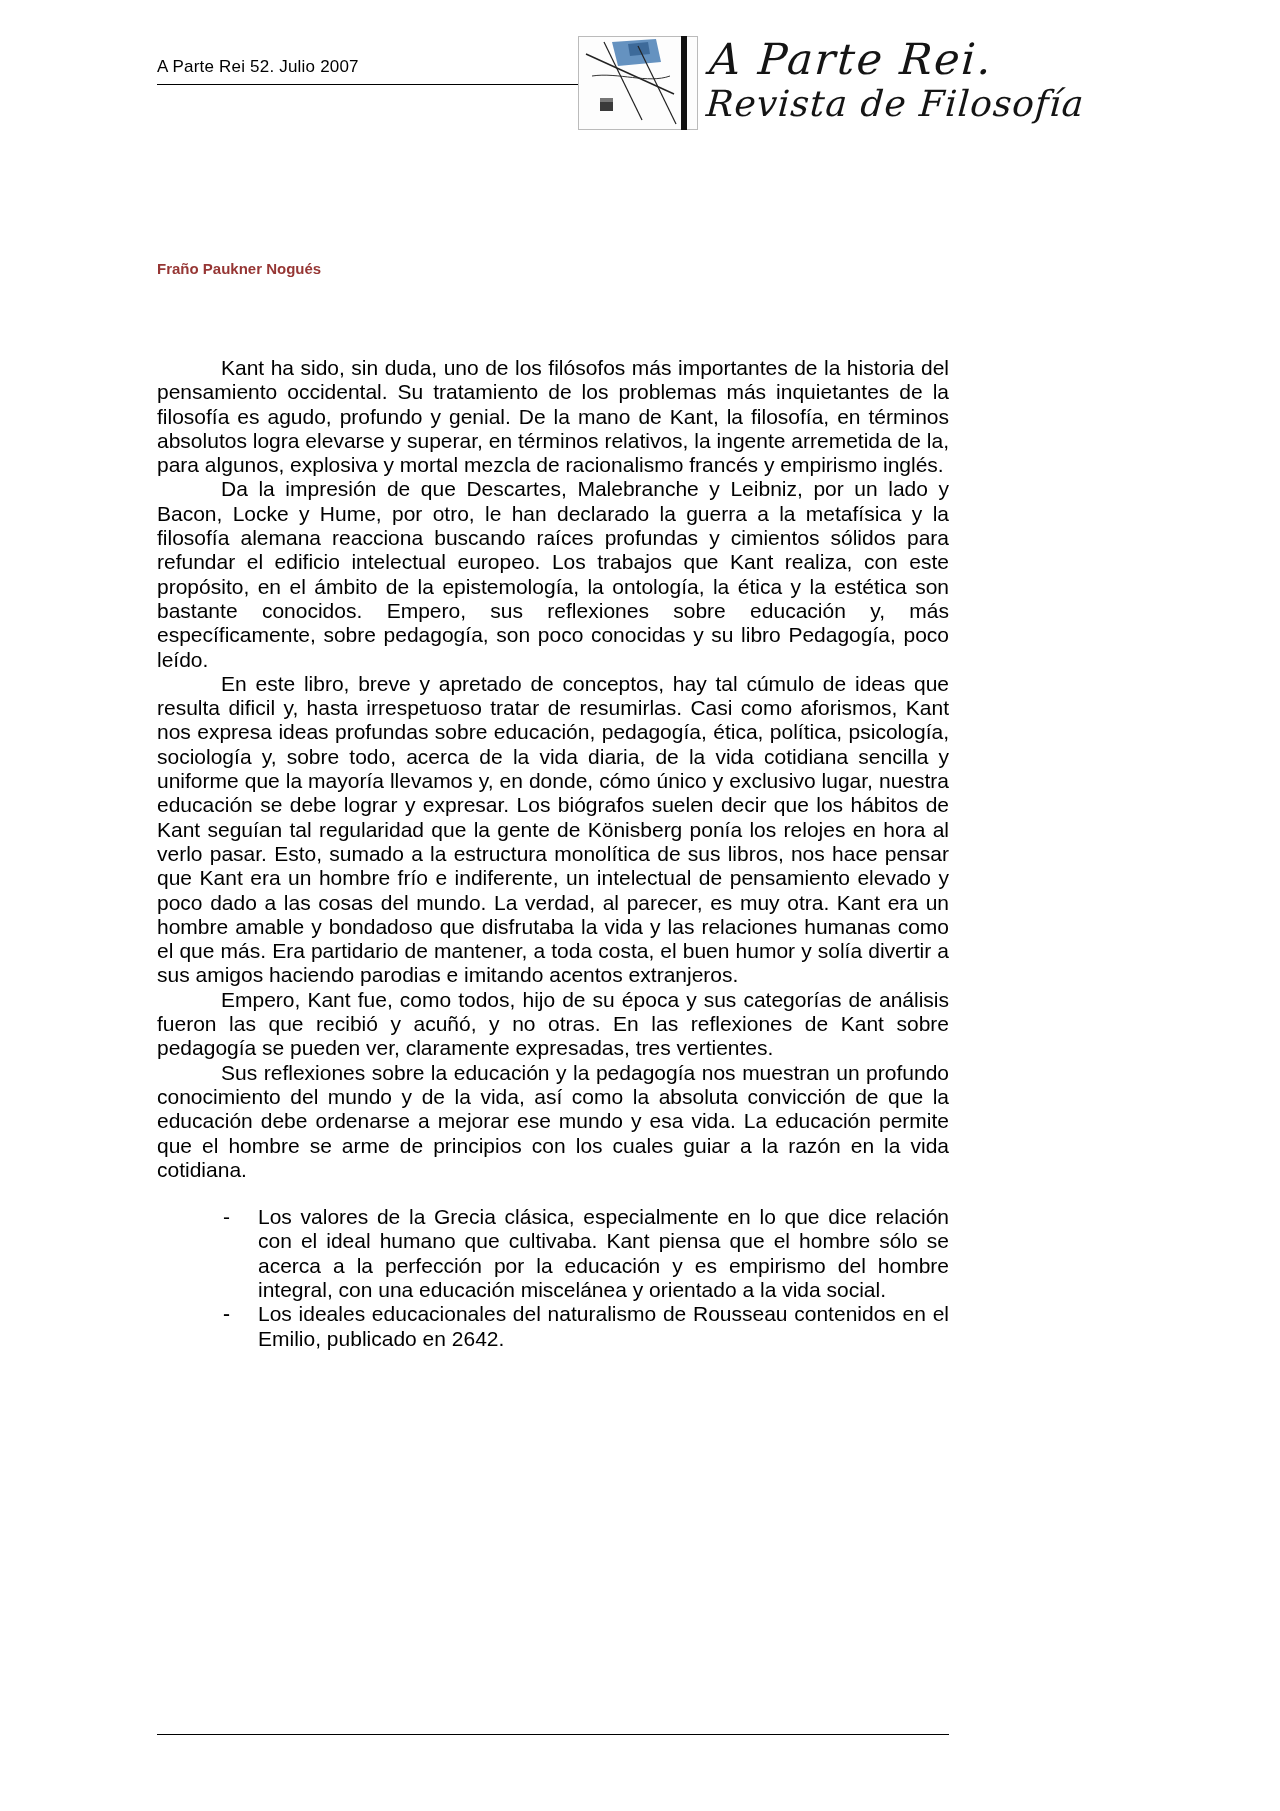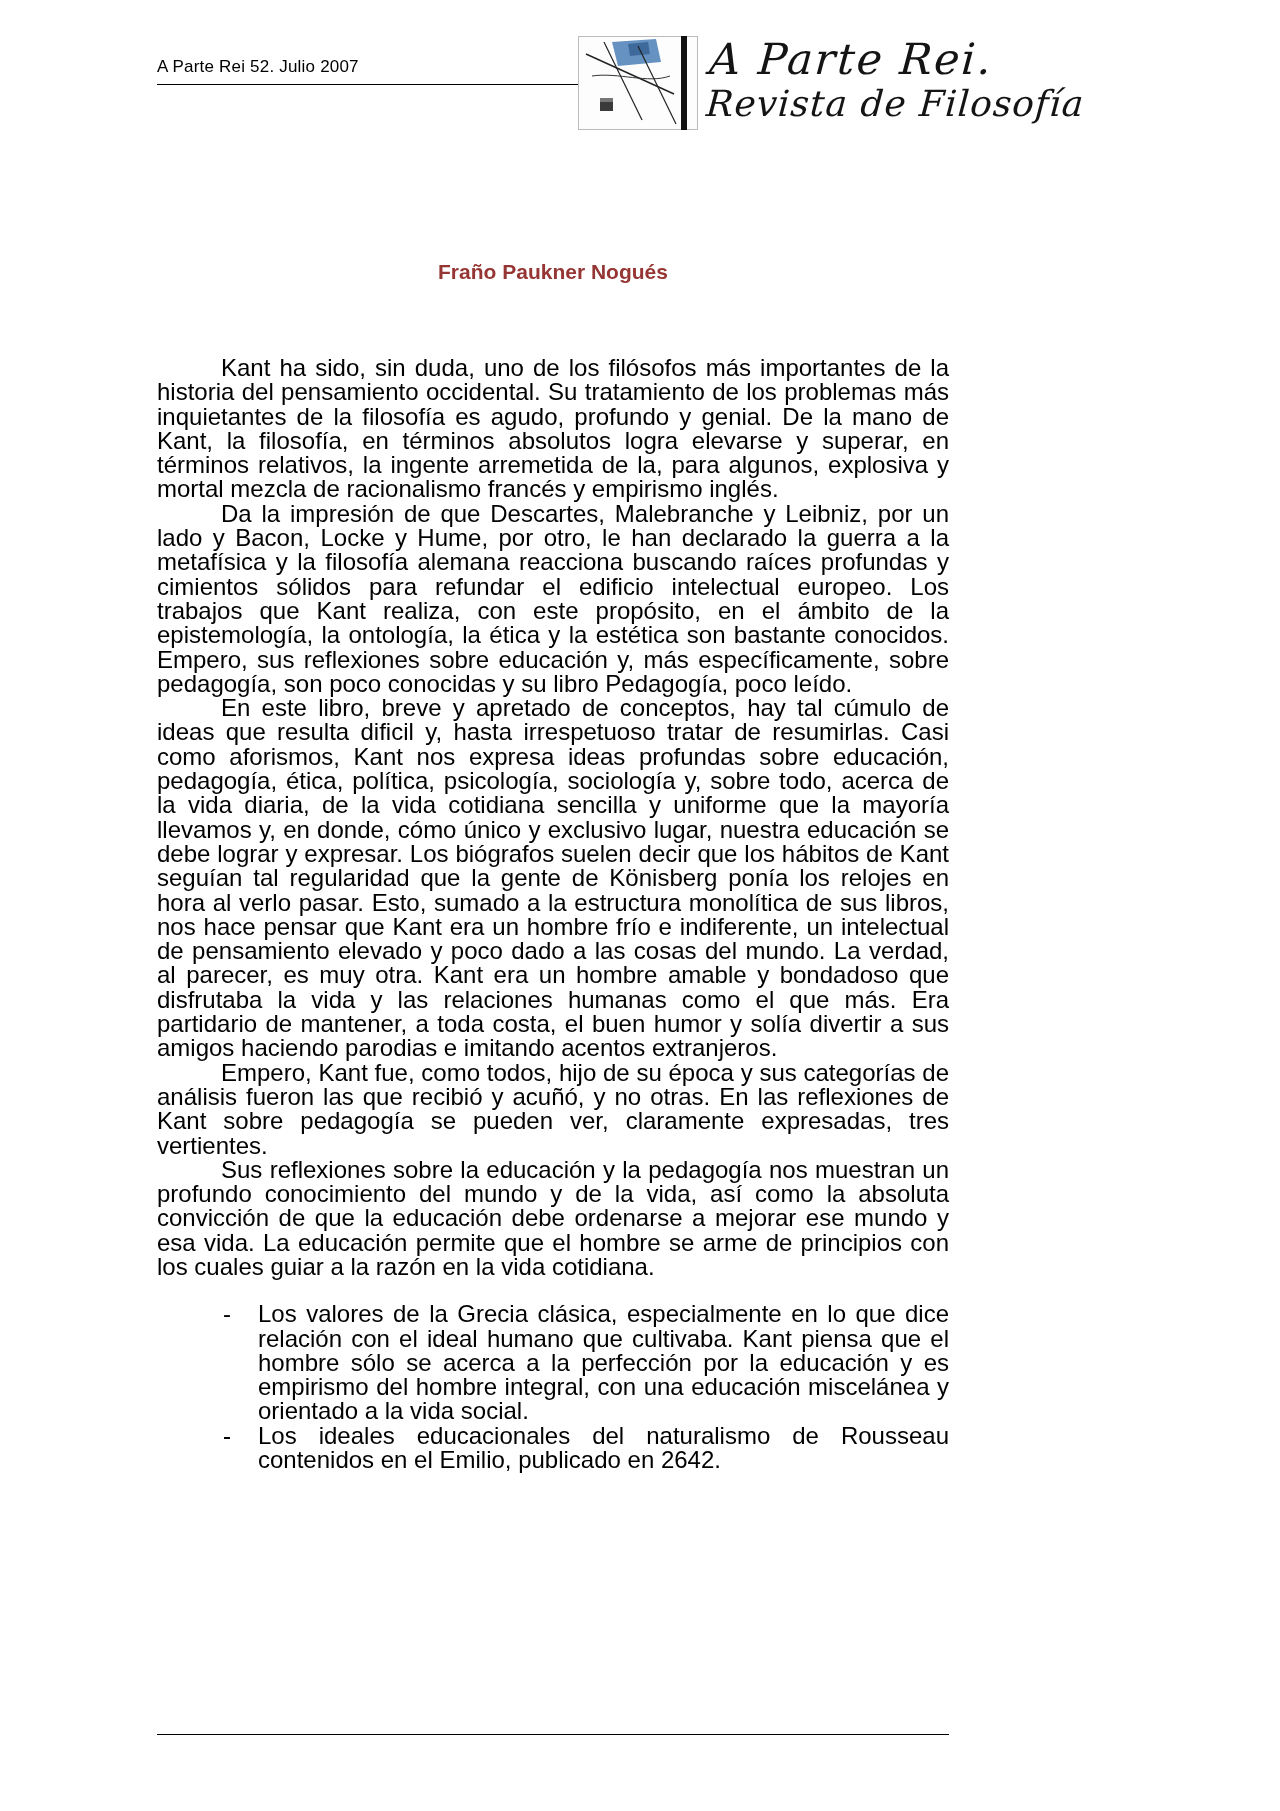--- a/index.html
+++ b/index.html
@@ -50,33 +50,32 @@
     width: 792px;
     text-align: center;
     font-size: 22px;
     font-weight: bold;
   }
   .article-author {
     position: absolute;
     left: 157px;
     top: 260px;
     width: 792px;
-    text-align: center;
-    font-size: 21px;
+    font-size: 15px;
     font-weight: bold;
     color: #963634;
   }
 
   
   .article-body {
     position: absolute;
     left: 157px;
     top: 356px;
     width: 792px;
-    font-size: 24px;
+    font-size: 21px;
     line-height: 24.3px;
     text-align: justify;
   }
   .article-body p {
     margin: 0;
     text-indent: 64px;
   }
 
   .bullet-list {
     margin-top: 23px;

